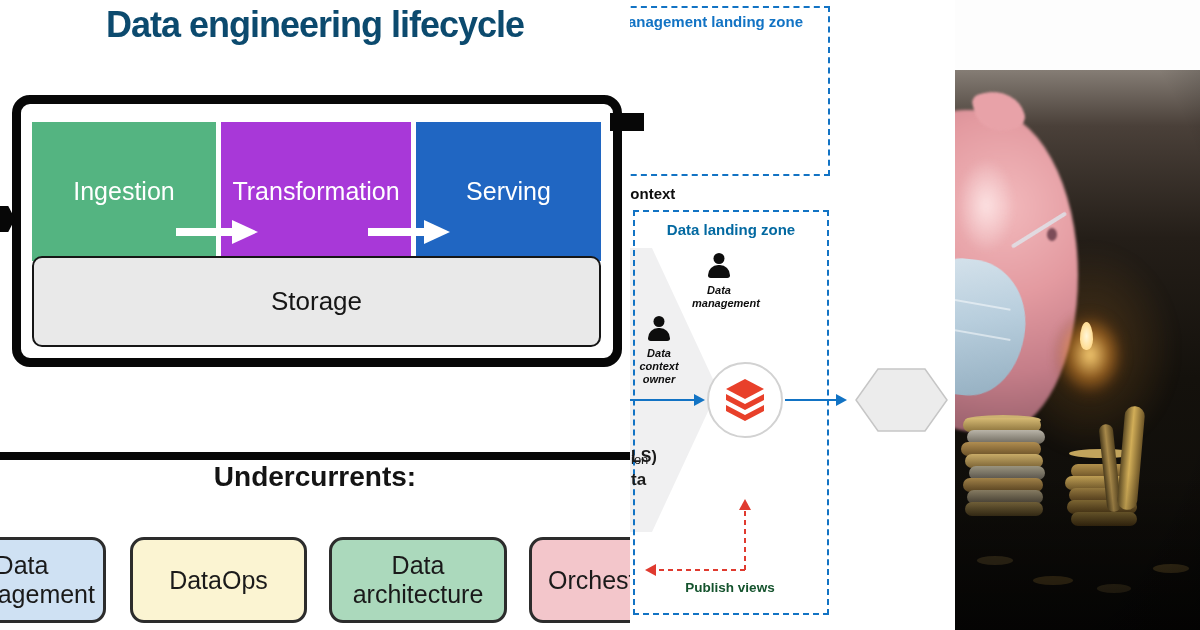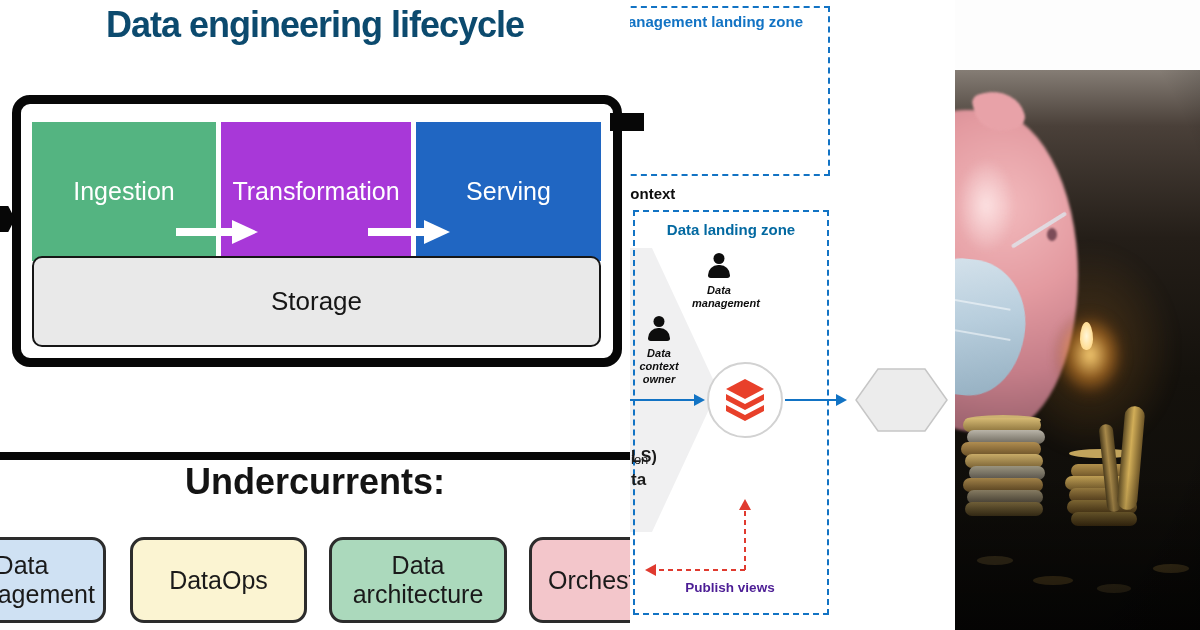--- a/index.html
+++ b/index.html
@@ -15,21 +15,21 @@
   .stage { position:absolute; top:115px; height:139px; border-radius:0; display:flex; align-items:center; justify-content:center; color:#fff; font-size:25px;margin-top:7px; }
   .stage-ingestion { left:32px; width:184px; background:#54b481; }
   .stage-transformation { left:221px; width:190px; background:#a838d8; }
   .stage-serving { left:416px; width:185px; background:#2066c2; }
   .white-arrow { position:absolute; top:220px; width:82px; height:24px; z-index:3; }
   .white-arrow .shaft { position:absolute; left:0; top:8px; width:56px; height:8px; background:#fff; }
   .white-arrow .head { position:absolute; right:0; top:0; width:0; height:0; border-left:26px solid #fff; border-top:12px solid transparent; border-bottom:12px solid transparent; }
   .arrow-1 { left:176px; } .arrow-2 { left:368px; }
   .storage-box { position:absolute; left:32px; top:256px; width:569px; height:91px; background:#e9e9e9; border:2px solid #161616; border-radius:10px; display:flex; align-items:center; justify-content:center; font-size:26px; color:#161616; }
   .uc-frame { position:absolute; left:-30px; top:452px; width:700px; height:260px; border:8px solid #070707; border-radius:24px; }
-  .uc-title { position:absolute; left:0; top:461px; width:630px; text-align:center; font-size:36px; font-weight:800; color:#141414; }
+  .uc-title { position:absolute; left:0; top:461px; width:630px; text-align:center; font-size:28px; font-weight:800; color:#141414; }
   .uc-box { position:absolute; top:537px; height:86px; border:3px solid #2c2c2c; border-radius:14px; display:flex; flex-direction:column; align-items:center; justify-content:center; font-size:25px; color:#1a1a1a; line-height:29px; white-space:nowrap; overflow:visible; }
   .uc-1 { left:-62px; width:168px; background:#cfe1f3; }
   .uc-2 { left:130px; width:177px; background:#fbf4d2; }
   .uc-3 { left:329px; width:178px; background:#abd9bc; }
   .uc-4 { left:529px; width:188px; background:#f3c6cb; }
 
   
   .panel-mid { position:absolute; left:630px; top:0; width:325px; height:630px; background:#fff; overflow:hidden; }
   .mid-svg { position:absolute; left:0; top:0; width:325px; height:630px; }
   .dash-box { position:absolute; border:2px dashed #1273c4; }
@@ -43,21 +43,21 @@
   .person-icon::before { content:""; position:absolute; left:50%; top:0; transform:translateX(-50%); width:11px; height:11px; border-radius:50%; background:#0d0d0d; }
   .person-icon::after { content:""; position:absolute; left:50%; top:12px; transform:translateX(-50%); width:22px; height:13px; border-radius:11px 11px 3px 3px; background:#0d0d0d; }
   .persona-scientist { left:62px; top:253px; width:54px; }
   .persona-business { left:120px; top:253px; width:56px; }
   .persona-owner { left:2px; top:316px; width:54px; }
   .logo-circle { position:absolute; left:77px; top:362px; width:76px; height:76px; border:2px solid #d2d2d2; border-radius:50%; background:#fff; }
   .db-logo { position:absolute; left:96px; top:379px; width:38px; height:42px; }
   .serve-block { position:absolute; left:45px; top:440px; width:140px; text-align:center; color:#1a1a1a; }
   .serve-title { font-size:15px; font-weight:700; margin-bottom:2px; }
   .serve-desc { font-size:12.5px; line-height:16px; color:#333; }
-  .publish-label { position:absolute; left:35px; top:580px; width:130px; text-align:center; font-size:13.5px; font-weight:700; color:#4c1d95; }
+  .publish-label { position:absolute; left:35px; top:580px; width:130px; text-align:center; font-size:13.5px; font-weight:700; color:#14532d; }
   .edge-frag { position:absolute; left:1px; color:#1a1a1a; white-space:nowrap; }
   .frag1 { top:448px; font-size:16px; font-weight:700; }
   .frag2 { top:452px; font-size:13px; }
   .frag3 { top:470px; font-size:17px;font-weight:bold; }
 
   
   .exit-stub { position:absolute; left:610px; top:113px; width:34px; height:18px; background:#070707; z-index:6; }
 
   
   .panel-right { position:absolute; left:955px; top:0; width:245px; height:630px; background:#fdfdfd; }

